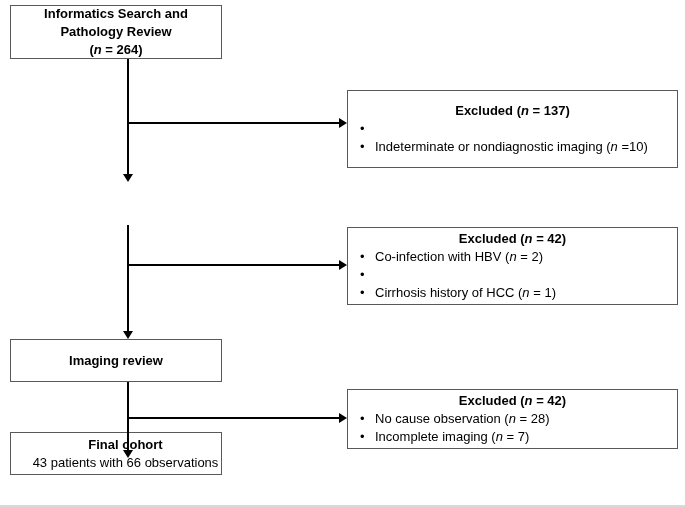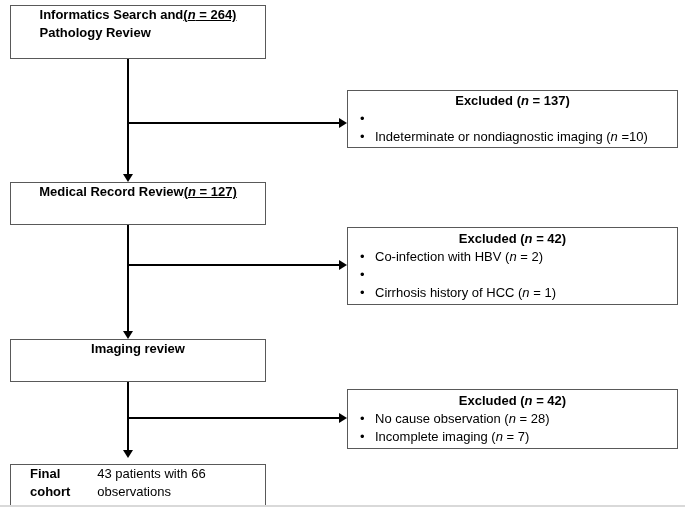--- a/index.html
+++ b/index.html
@@ -17,55 +17,55 @@
     color: var(--text, #000000);
     font-family: "Liberation Sans", sans-serif;
     font-size: 13px;
     overflow: hidden;
   }
 
   
   .step-box {
     position: absolute;
     left: 10px;
-    width: 256px;
+    width: 212px;
     background: var(--box-fill, #ffffff);
     border: 1px solid var(--box-border, #595959);
     display: flex;
-    flex-direction: row;
+    flex-direction: column;
     justify-content: center;
-    text-align: left;
+    text-align: center;
     line-height: 18px;
   }
   .step-title {
     font-weight: bold;
     white-space: pre-line;
   }
-  .step-count { font-weight: bold; text-decoration: underline; }
+  .step-count { font-weight: bold; }
   .step-subtitle { font-weight: normal; }
 
   #step-1 { top: 5px;   height: 54px; }
   #step-2 { top: 182px; height: 43px; }
   #step-3 { top: 339px; height: 43px; }
-  #step-4 { top: 464px; height: 43px; padding-left: 19px; }
+  #step-4 { top: 432px; height: 43px; padding-left: 19px; }
 
   
   .exc-box {
     position: absolute;
     left: 347px;
     width: 331px;
     background: var(--box-fill, #ffffff);
     border: 1px solid var(--box-border, #595959);
     display: flex;
     flex-direction: column;
     justify-content: center;
     padding: 2px 10px;
     line-height: 18px;
   }
-  #exc-1 { top: 90px;  height: 58px; }
+  #exc-1 { top: 90px;  height: 78px; }
   #exc-2 { top: 227px; height: 78px; }
   #exc-3 { top: 389px; height: 60px; }
 
   .exc-title {
     text-align: center;
     font-weight: bold;
   }
   .exc-list { display: flex; flex-direction: column; }
   .exc-item { display: flex; }
   .bullet {
@@ -134,24 +134,20 @@
 <body>
 
 <div class="canvas">
 
   <div class="step-box" id="step-1">
     <div class="step-title">Informatics Search and
 Pathology Review</div>
     <div class="step-count"><span>(</span><span class="it">n</span><span> = 264)</span></div>
   </div>
 
-  <div class="step-box" id="step-2">
-    <div class="step-title">Medical Record Review</div>
-    <div class="step-count"><span>(</span><span class="it">n</span><span> = 127)</span></div>
-  </div>
 
   <div class="step-box" id="step-3">
     <div class="step-title">Imaging review</div>
   </div>
 
   <div class="step-box" id="step-4">
     <div class="step-title">Final cohort</div>
     <div class="step-subtitle">43 patients with 66 observations</div>
   </div>
 

